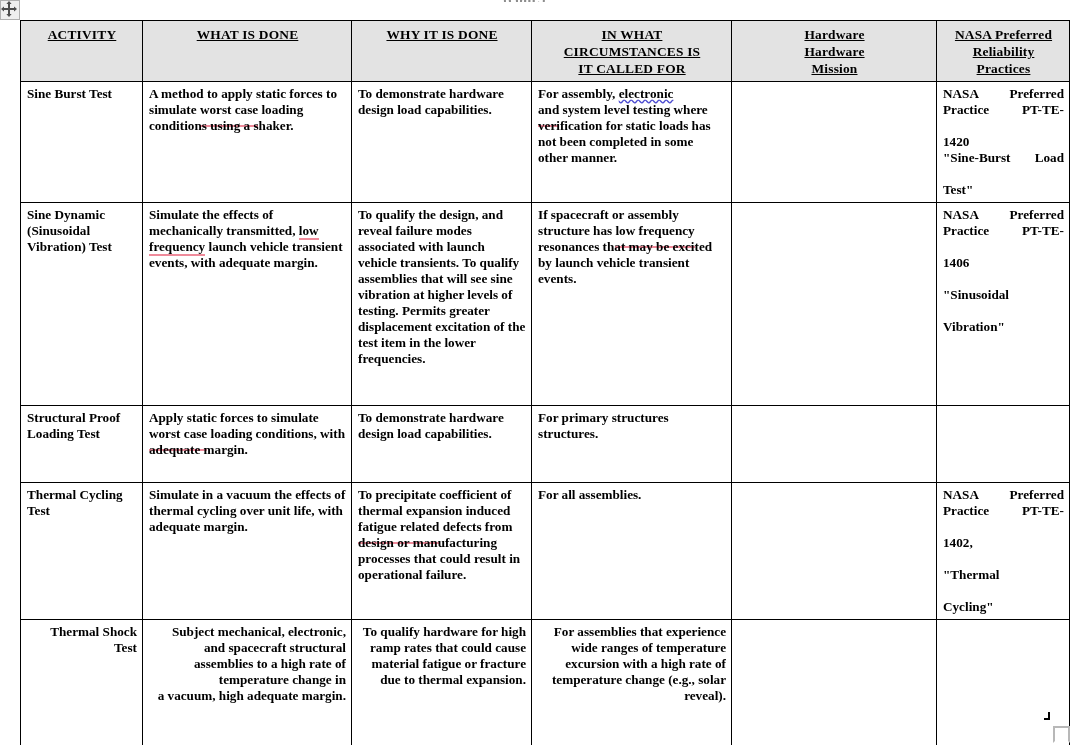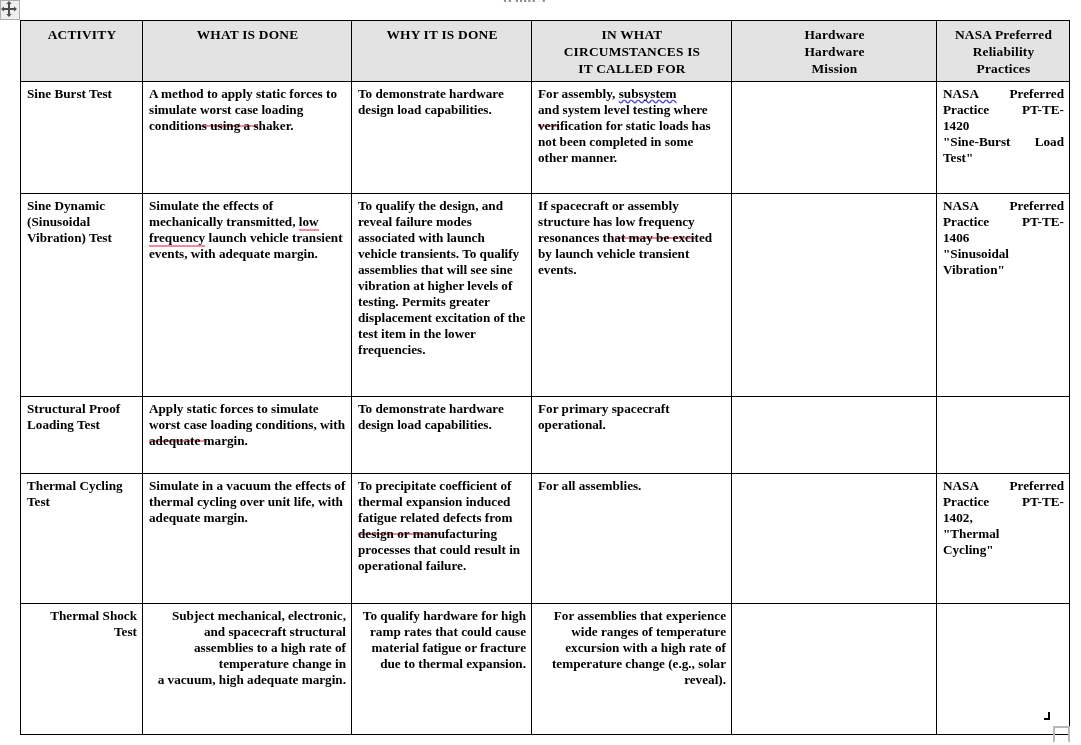--- a/index.html
+++ b/index.html
@@ -75,21 +75,21 @@
 
   
   .col-activity   { width: 122px; }
   .col-whatdone   { width: 209px; }
   .col-whydone    { width: 180px; }
   .col-circum     { width: 200px; }
   .col-anomaly    { width: 205px; }
   .col-nasa       { width: 133px; }
 
   
-  tr.header-row th { height: 46px; }
+  tr.header-row th { height: 46px; text-decoration: underline; }
 
   
   tr[data-rowh="112"] td { height: 103px; }
   tr[data-rowh="203"] td { height: 194px; }
   tr[data-rowh="77"]  td { height: 68px;  }
   tr[data-rowh="130"] td { height: 121px; }
   tr[data-rowh="131"] td { height: 122px; text-align: right; }
 
   
   td.activity-cell { padding-left: 8px; }
@@ -103,20 +103,21 @@
   }
   td.nasa-cell .just-line {
     display: block;
     text-align: justify;
     text-align-last: justify;
     white-space: nowrap;
   }
   td.nasa-cell .plain-line {
     display: block;
     white-space: nowrap;
+    margin-top: 16px;
   }
 
   
   .pink-ul {
     border-bottom: 2.5px solid #ef8a9a;
     padding-bottom: 8px;
   }
   .blue-wavy {
     text-decoration: underline wavy #4a4ad0;
     text-decoration-skip-ink: none;
@@ -204,21 +205,21 @@
         <span class="hline">Practices</span>
       </th>
     </tr>
   </thead>
   <tbody>
 
     <tr data-rowh="112">
       <td class="activity-cell">Sine Burst Test</td>
       <td><span>A method to apply static forces to simulate </span><span class="pink-ul">worst case</span><span> loading conditions using a shaker.</span></td>
       <td>To demonstrate hardware design load capabilities.</td>
-      <td><span>For assembly, </span><span class="blue-wavy">subsystem</span><br><span class="pink-ul">and</span><span> system level testing where verification for static loads has not been completed in some other manner.</span></td>
+      <td><span>For assembly, </span><span class="blue-wavy">electronic</span><br><span class="pink-ul">and</span><span> system level testing where verification for static loads has not been completed in some other manner.</span></td>
       <td></td>
       <td class="nasa-cell">
         <span class="just-line">NASA Preferred</span>
         <span class="just-line">Practice PT-TE-</span>
         <span class="plain-line">1420</span>
         <span class="just-line">"Sine-Burst Load</span>
         <span class="plain-line">Test"</span>
       </td>
     </tr>
 
@@ -234,21 +235,21 @@
         <span class="plain-line">1406</span>
         <span class="plain-line">"Sinusoidal</span>
         <span class="plain-line">Vibration"</span>
       </td>
     </tr>
 
     <tr data-rowh="77">
       <td class="activity-cell">Structural Proof Loading Test</td>
       <td><span>Apply static forces to simulate </span><span class="pink-ul">worst case</span><span> loading conditions, with adequate margin.</span></td>
       <td>To demonstrate hardware design load capabilities.</td>
-      <td>For primary spacecraft operational.</td>
+      <td>For primary structures structures.</td>
       <td></td>
       <td class="nasa-cell"></td>
     </tr>
 
     <tr data-rowh="130">
       <td class="activity-cell">Thermal Cycling Test</td>
       <td>Simulate in a vacuum the effects of thermal cycling over unit life, with adequate margin.</td>
       <td><span>To precipitate coefficient of thermal expansion induced </span><span class="pink-ul">fatigue related</span><span> defects from design or manufacturing processes that could result in operational failure.</span></td>
       <td>For all assemblies.</td>
       <td></td>

